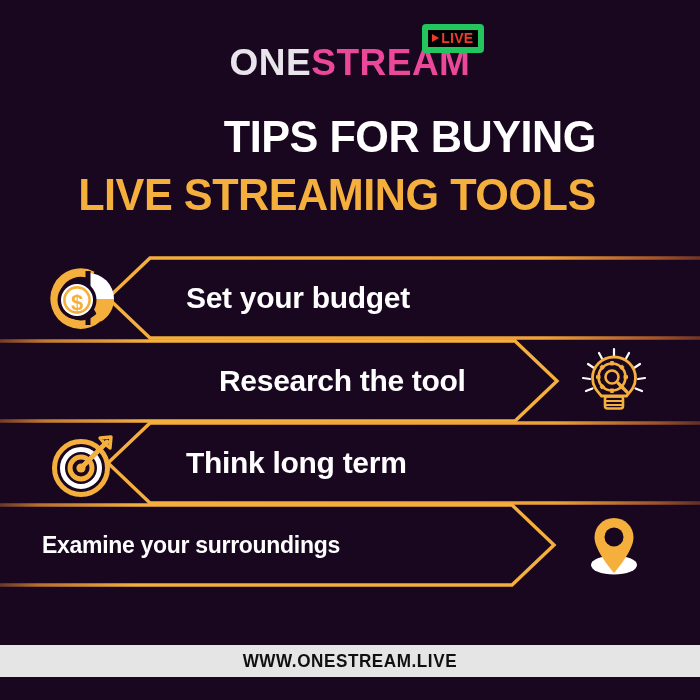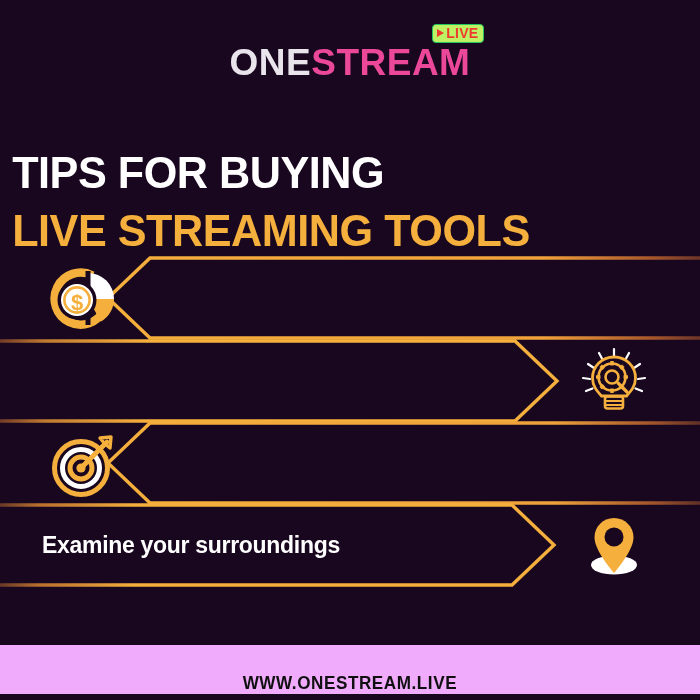--- a/index.html
+++ b/index.html
@@ -45,22 +45,22 @@
     font-weight: 700;
   }
   .logo-stream {
     color: #ec4899;
     font-weight: 700;
   }
   .live-badge {
     position: absolute;
     top: -20px;
     right: -14px;
-    background: #bef264;
-    border: 1px solid #22c55e;
+    background: #000000;
+    border: 6px solid #22c55e;
     border-radius: 4px;
     padding: 1px 5px 2px 4px;
     display: flex;
     align-items: center;
     gap: 2px;
     line-height: 1;
   }
   .live-badge .tri {
     width: 0;
     height: 0;
@@ -74,22 +74,21 @@
     color: #ef3b2f;
     letter-spacing: 0.3px;
   }
 
   
   .headline {
     position: absolute;
     top: 108px;
     left: 0;
     width: 608px;
-    text-align: left;
-    margin-top: 36px;
+    text-align: right;
   }
   .headline .l1, .headline .l2 {
     font-family: "Liberation Sans Narrow", "Liberation Sans", sans-serif;
     font-weight: 700;
     font-size: 45px;
     letter-spacing: -0.5px;
     line-height: 1.28;
     display: block;
     transform: scaleX(0.96);
   }
@@ -142,24 +141,24 @@
   }
   .icon-left  { left: 48px; }
   .icon-right { left: 578px; }
 
   
   .footer-bar {
     position: absolute;
     left: 0;
     top: 645px;
     width: 700px;
-    height: 49px;
-    background: #f0abfc;
+    height: 32px;
+    background: #e5e5e5;
     display: flex;
-    align-items: flex-end;
+    align-items: center;
     justify-content: center;
   }
   .footer-txt {
     font-family: "Liberation Sans Narrow", "Liberation Sans", sans-serif;
     font-weight: 700;
     font-size: 18px;
     color: #101010;
     letter-spacing: 0.6px;
     transform: scaleX(0.95);
   }
@@ -189,20 +188,21 @@
       <defs>
         <linearGradient id="goldFade1" x1="0" y1="0" x2="1" y2="0">
           <stop offset="0" stop-color="#f5af3c"></stop>
           <stop offset="0.72" stop-color="#f0a23a"></stop>
           <stop offset="0.90" stop-color="#a8572c"></stop>
           <stop offset="1" stop-color="#5e2b26"></stop>
         </linearGradient>
       </defs>
       <path d="M 150,5 L 712,5 L 712,85 L 150,85 L 108,45 Z" fill="none" stroke="url(#goldFade1)" stroke-width="3.4" stroke-linejoin="miter"></path>
     </svg>
+    <div class="banner-label">Set your budget</div>
 
     <div class="icon-slot icon-left">
       <svg viewBox="0 0 72 72" width="72" height="72">
 
         <path d="M 44.5 12.5 A 26 26 0 1 0 56 47" fill="none" stroke="#f5af3c" stroke-width="8.5" stroke-linecap="butt"></path>
 
         <path d="M 40 36 L 40 10 A 26 26 0 0 1 66 36 Z" fill="#ffffff"></path>
 
         <path d="M 40 36 L 66 36 A 26 26 0 0 1 53 58.5 Z" fill="#f5af3c"></path>
 
@@ -221,20 +221,21 @@
       <defs>
         <linearGradient id="goldFade2" x1="0" y1="0" x2="1" y2="0">
           <stop offset="0" stop-color="#5e2b26"></stop>
           <stop offset="0.10" stop-color="#c07a30"></stop>
           <stop offset="0.28" stop-color="#f5af3c"></stop>
           <stop offset="1" stop-color="#f5af3c"></stop>
         </linearGradient>
       </defs>
       <path d="M -12,5 L 515,5 L 557,45 L 515,85 L -12,85 Z" fill="none" stroke="url(#goldFade2)" stroke-width="3.4" stroke-linejoin="miter"></path>
     </svg>
+    <div class="banner-label">Research the tool</div>
 
     <div class="icon-slot icon-right">
       <svg viewBox="0 0 72 72" width="72" height="72">
         <g stroke="#ffffff" stroke-width="2.2" stroke-linecap="round">
           <line x1="36" y1="3" x2="36" y2="10"></line>
           <line x1="21" y1="7" x2="24.5" y2="13.5"></line>
           <line x1="51" y1="7" x2="47.5" y2="13.5"></line>
           <line x1="10" y1="18" x2="16" y2="22"></line>
           <line x1="62" y1="18" x2="56" y2="22"></line>
           <line x1="5" y1="32" x2="12" y2="33"></line>
@@ -274,20 +275,21 @@
       <defs>
         <linearGradient id="goldFade3" x1="0" y1="0" x2="1" y2="0">
           <stop offset="0" stop-color="#f5af3c"></stop>
           <stop offset="0.74" stop-color="#efa139"></stop>
           <stop offset="0.91" stop-color="#9c512b"></stop>
           <stop offset="1" stop-color="#4f2725"></stop>
         </linearGradient>
       </defs>
       <path d="M 150,5 L 712,5 L 712,85 L 150,85 L 108,45 Z" fill="none" stroke="url(#goldFade3)" stroke-width="3.4" stroke-linejoin="miter"></path>
     </svg>
+    <div class="banner-label">Think long term</div>
 
     <div class="icon-slot icon-left">
       <svg viewBox="0 0 72 72" width="72" height="72">
         <circle cx="33" cy="40" r="26.5" fill="none" stroke="#f5af3c" stroke-width="5"></circle>
         <circle cx="33" cy="40" r="18.5" fill="none" stroke="#ffffff" stroke-width="5"></circle>
         <circle cx="33" cy="40" r="11" fill="none" stroke="#f5af3c" stroke-width="5"></circle>
         <circle cx="33" cy="40" r="4.6" fill="#f5af3c"></circle>
 
         <line x1="33" y1="40" x2="59" y2="14" stroke="#f5af3c" stroke-width="4.6" stroke-linecap="round"></line>
 

